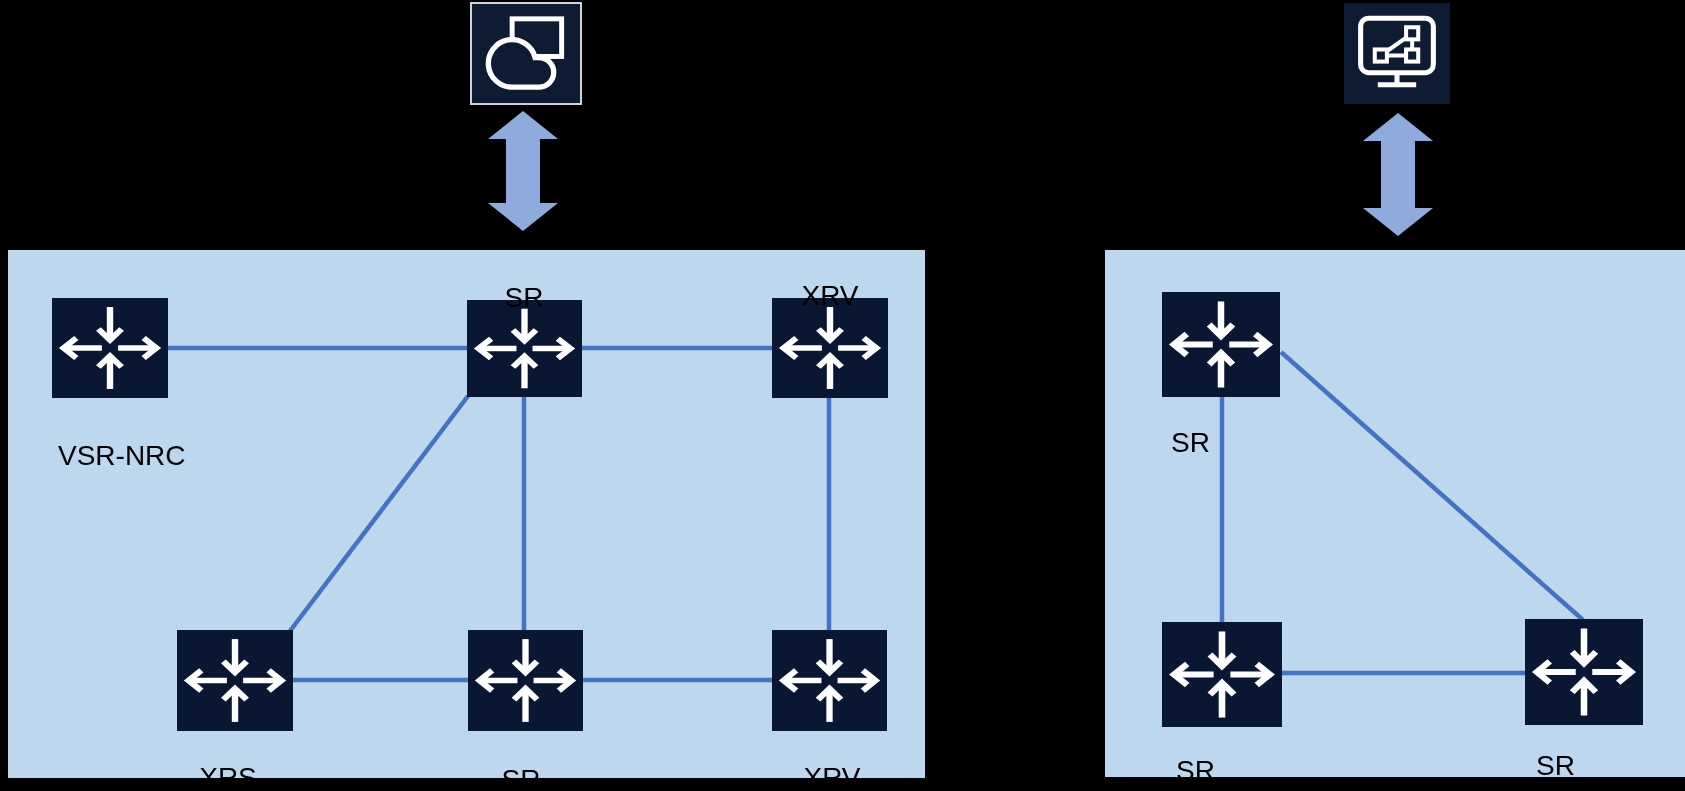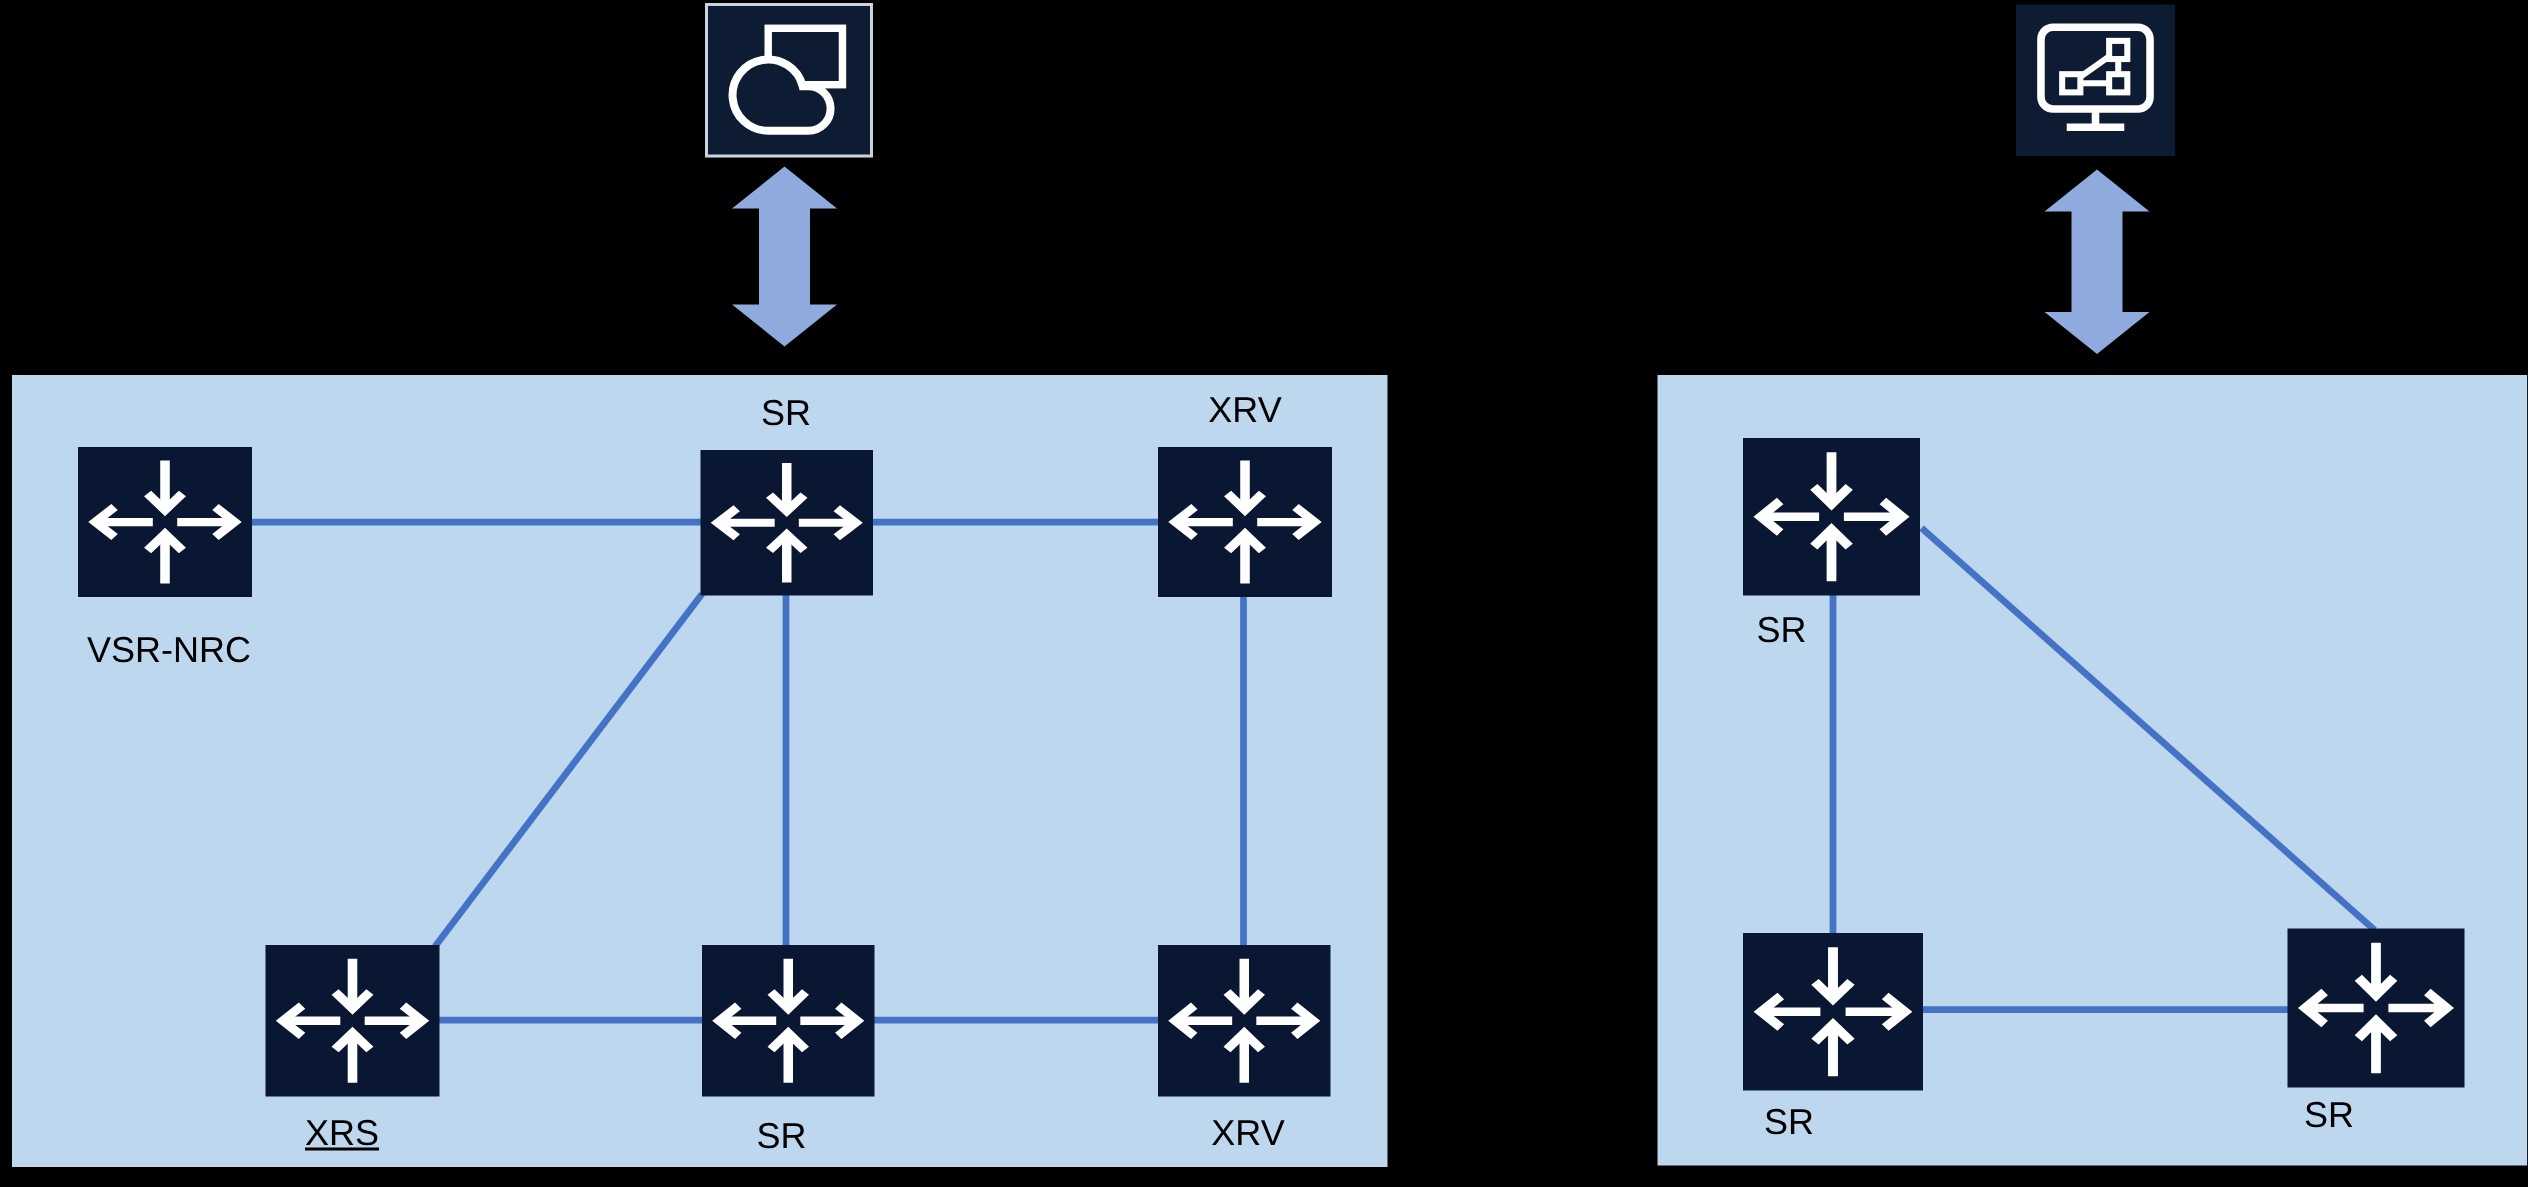--- a/index.html
+++ b/index.html
@@ -2,21 +2,21 @@
 <html><head>
 <meta charset="utf-8">
 <style>
   html,body{margin:0;padding:0;background:#000;}
   .stage{position:relative;width:1685px;height:791px;overflow:hidden;
          font-family:"Liberation Sans",sans-serif;background:#000;}
   .panel{position:absolute;z-index:1;}
   #edge-layer{position:absolute;left:0;top:0;width:1685px;height:791px;z-index:2;pointer-events:none;}
   .node{position:absolute;z-index:3;}
   .node svg{width:100%;height:100%;display:block;}
-  .node-label{position:absolute;z-index:4;font-size:24px;font-weight:400;color:#000;white-space:nowrap;}
+  .node-label{position:absolute;z-index:4;font-size:28px;font-weight:400;color:#000;white-space:nowrap;margin-top:20px;}
   .ext-icon{position:absolute;z-index:2;box-sizing:border-box;}
   .ext-icon svg{width:100%;height:100%;display:block;}
 </style>
 </head>
 <body>
 
 <div class="stage" style="background: rgb(0, 0, 0);">
   <svg id="edge-layer" viewBox="0 0 1685 791" xmlns="http://www.w3.org/2000/svg">
       <line x1="110" y1="348" x2="524" y2="348" stroke="#4472C4" stroke-width="4.5"></line>
       <line x1="524" y1="348" x2="830" y2="348" stroke="#4472C4" stroke-width="4.5"></line>

